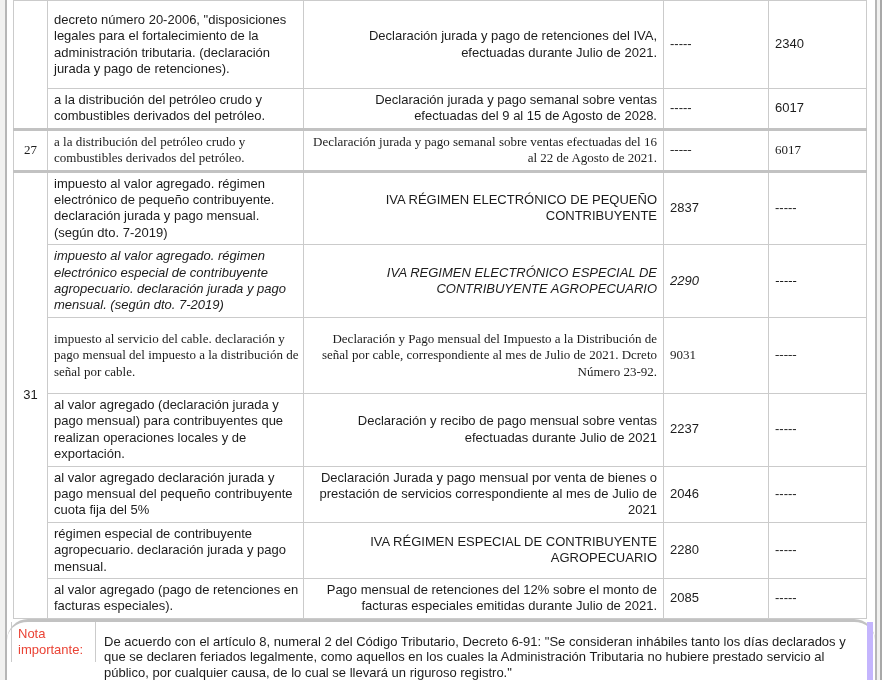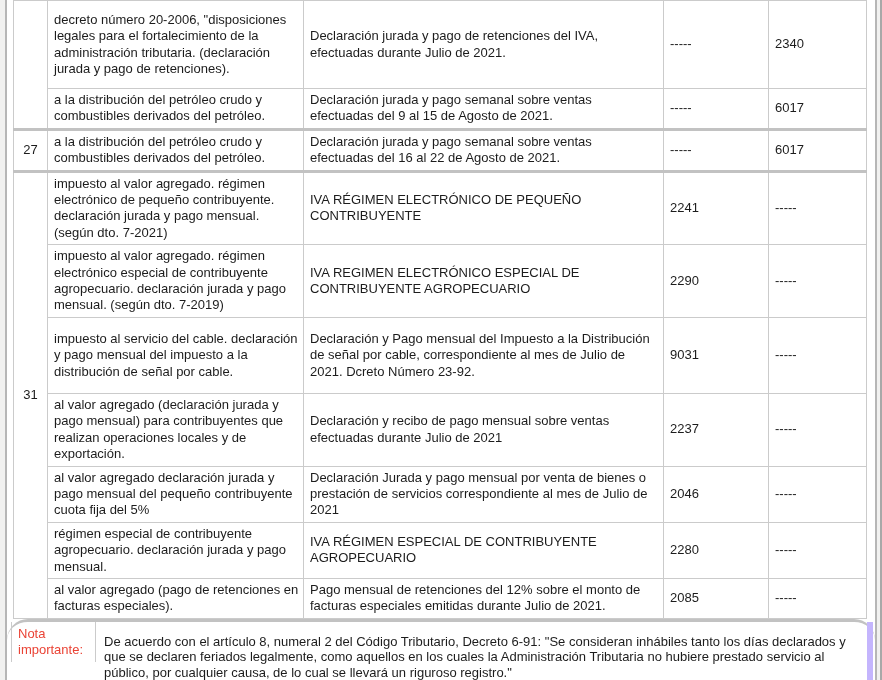--- a/index.html
+++ b/index.html
@@ -30,21 +30,21 @@
   table.cal-table td {
     border:1px solid #cbcbcb;
     vertical-align:middle;
     line-height:16.4px;
     overflow:hidden;
   }
   table.cal-table tr.group-start td { border-top:3px solid #c2c2c2; }
   table.cal-table tr.first-row td { border-top:1px solid #cbcbcb; }
   td.day-cell   { text-align:center; padding:2px; }
   td.desc-cell  { padding:3px 4px 3px 6px; }
-  td.decl-cell  { padding:3px 6px; }
+  td.decl-cell  { padding:3px 6px;text-align:right; }
   td.num-cell   { padding:3px 4px 3px 6px; }
   .note-row {
     border-top:3px solid #c2c2c2;
     display:flex;
     align-items:flex-start;
     padding:0 2px 0 4px;
     border-radius:21px;
   }
   .note-label {
     width:85px;
@@ -83,45 +83,45 @@
       <tbody id="cal-body">
           <tr class="first-row" style="height: 88px;">
             <td class="day-cell" rowspan="2"></td>
             <td class="desc-cell">decreto número 20-2006, "disposiciones legales para el fortalecimiento de la administración tributaria. (declaración jurada y pago de retenciones).</td>
             <td class="decl-cell">Declaración jurada y pago de retenciones del IVA, efectuadas durante Julio de 2021.</td>
             <td class="num-cell">-----</td>
             <td class="num-cell">2340</td>
           </tr>
           <tr class="" style="height: 38px;">
             <td class="desc-cell">a la distribución del petróleo crudo y combustibles derivados del petróleo.</td>
-            <td class="decl-cell">Declaración jurada y pago semanal sobre ventas efectuadas del 9 al 15 de Agosto de 2021.</td>
+            <td class="decl-cell">Declaración jurada y pago semanal sobre ventas efectuadas del 9 al 15 de Agosto de 2028.</td>
             <td class="num-cell">-----</td>
             <td class="num-cell">6017</td>
           </tr>
-          <tr class="group-start" style="height: 39px;">
+          <tr class="group-start" style="height: 39px; font-family: Liberation Serif, serif;">
             <td class="day-cell" rowspan="1">27</td>
             <td class="desc-cell">a la distribución del petróleo crudo y combustibles derivados del petróleo.</td>
             <td class="decl-cell">Declaración jurada y pago semanal sobre ventas efectuadas del 16 al 22 de Agosto de 2021.</td>
             <td class="num-cell">-----</td>
             <td class="num-cell">6017</td>
           </tr>
           <tr class="group-start" style="height: 72px;">
             <td class="day-cell" rowspan="7">31</td>
-            <td class="desc-cell">impuesto al valor agregado. régimen electrónico de pequeño contribuyente. declaración jurada y pago mensual. (según dto. 7-2021)</td>
+            <td class="desc-cell">impuesto al valor agregado. régimen electrónico de pequeño contribuyente. declaración jurada y pago mensual. (según dto. 7-2019)</td>
             <td class="decl-cell">IVA RÉGIMEN ELECTRÓNICO DE PEQUEÑO CONTRIBUYENTE</td>
-            <td class="num-cell">2241</td>
+            <td class="num-cell">2837</td>
             <td class="num-cell">-----</td>
           </tr>
-          <tr class="" style="height: 64px;">
+          <tr class="" style="height: 64px; font-style: italic;">
             <td class="desc-cell">impuesto al valor agregado. régimen electrónico especial de contribuyente agropecuario. declaración jurada y pago mensual. (según dto. 7-2019)</td>
             <td class="decl-cell">IVA REGIMEN ELECTRÓNICO ESPECIAL DE CONTRIBUYENTE AGROPECUARIO</td>
             <td class="num-cell">2290</td>
             <td class="num-cell">-----</td>
           </tr>
-          <tr class="" style="height: 76px;">
+          <tr class="" style="height: 76px; font-family: Liberation Serif, serif;">
             <td class="desc-cell">impuesto al servicio del cable. declaración y pago mensual del impuesto a la distribución de señal por cable.</td>
             <td class="decl-cell">Declaración y Pago mensual del Impuesto a la Distribución de señal por cable, correspondiente al mes de Julio de 2021. Dcreto Número 23-92.</td>
             <td class="num-cell">9031</td>
             <td class="num-cell">-----</td>
           </tr>
           <tr class="" style="height: 64px; margin-top: 42px;">
             <td class="desc-cell">al valor agregado (declaración jurada y pago mensual) para contribuyentes que realizan operaciones locales y de exportación.</td>
             <td class="decl-cell">Declaración y recibo de pago mensual sobre ventas efectuadas durante Julio de 2021</td>
             <td class="num-cell">2237</td>
             <td class="num-cell">-----</td>

